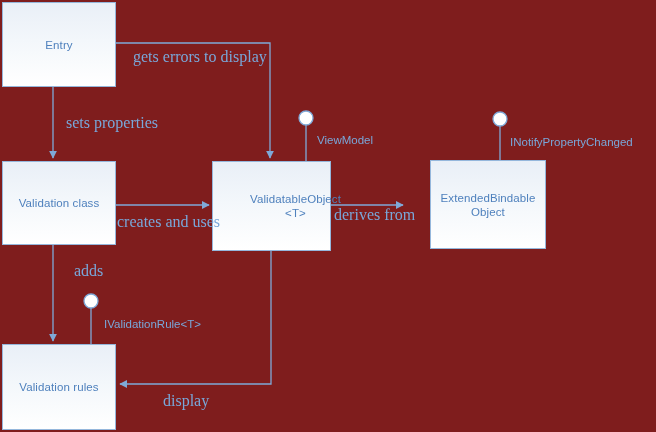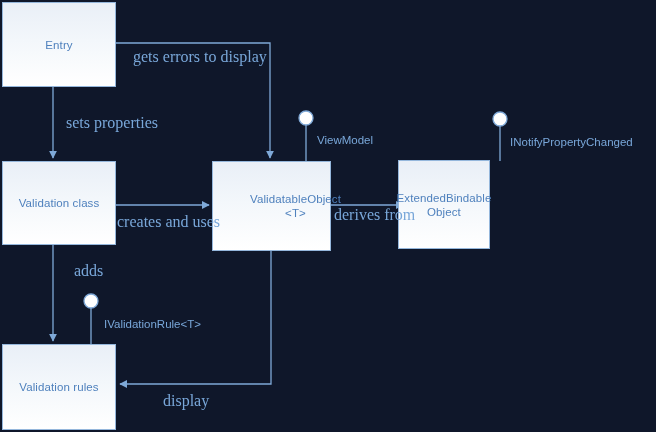--- a/index.html
+++ b/index.html
@@ -11,21 +11,21 @@
   body {
     width: 656px;
     height: 432px;
     font-family: "Liberation Sans", sans-serif;
     overflow: hidden;
   }
   #diagram-root {
     position: relative;
     width: 656px;
     height: 432px;
-    background: #0f172a;
+    background: #7f1d1d;
   }
   #connector-layer {
     position: absolute;
     left: 0;
     top: 0;
     width: 656px;
     height: 432px;
   }
   .node-box {
     position: absolute;
@@ -106,21 +106,21 @@
 
   <div class="node-box" style="left:2px; top:161px; width:114px; height:84px;">
     <span class="node-label">Validation class</span>
   </div>
 
   <div class="node-box" style="left:212px; top:161px; width:119px; height:90px;padding-left:48px;">
     <span class="node-label">ValidatableObject
 &lt;T&gt;</span>
   </div>
 
-  <div class="node-box" style="left:398px; top:160px; width:92px; height:89px;">
+  <div class="node-box" style="left:430px; top:160px; width:116px; height:89px;">
     <span class="node-label">ExtendedBindable
 Object</span>
   </div>
 
   <div class="node-box" style="left:2px; top:344px; width:114px; height:86px;">
     <span class="node-label">Validation rules</span>
   </div>
 
   <span class="edge-label" style="left:133px; top:50px;">gets errors to display</span>
 

